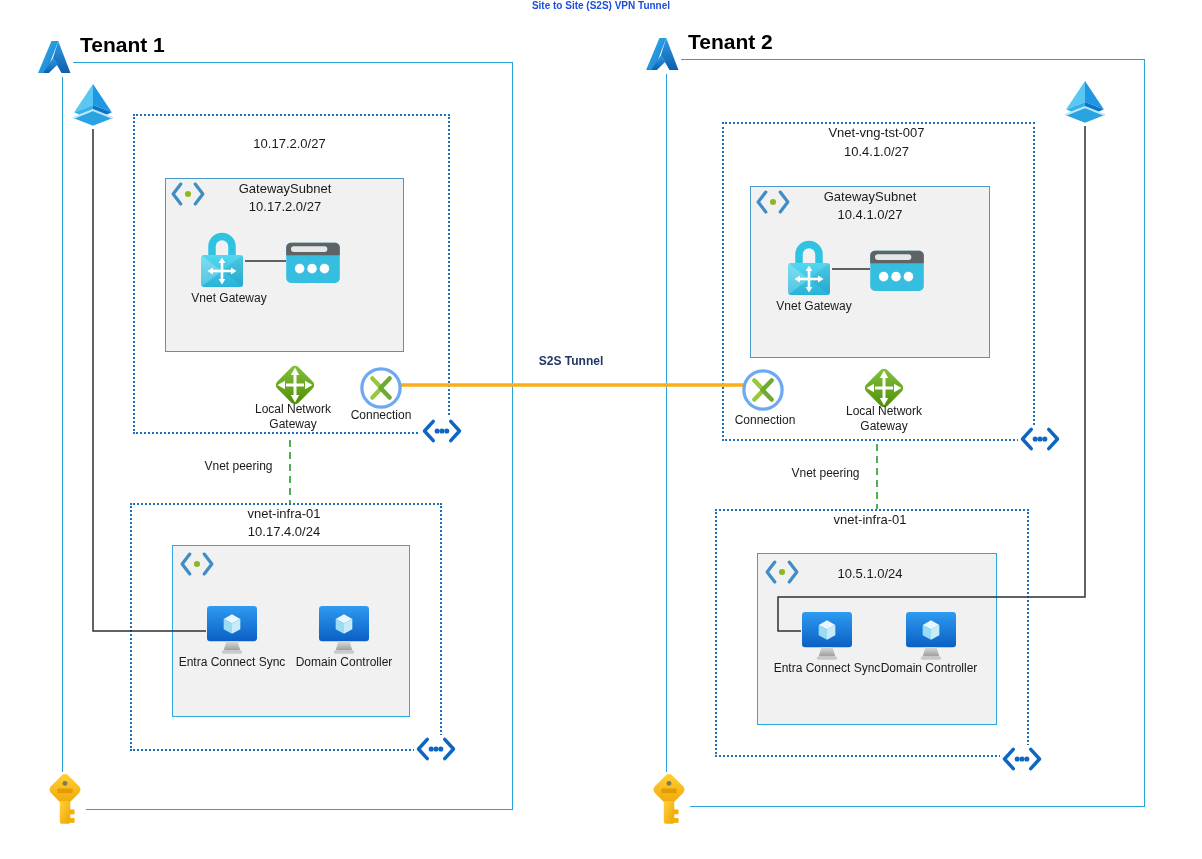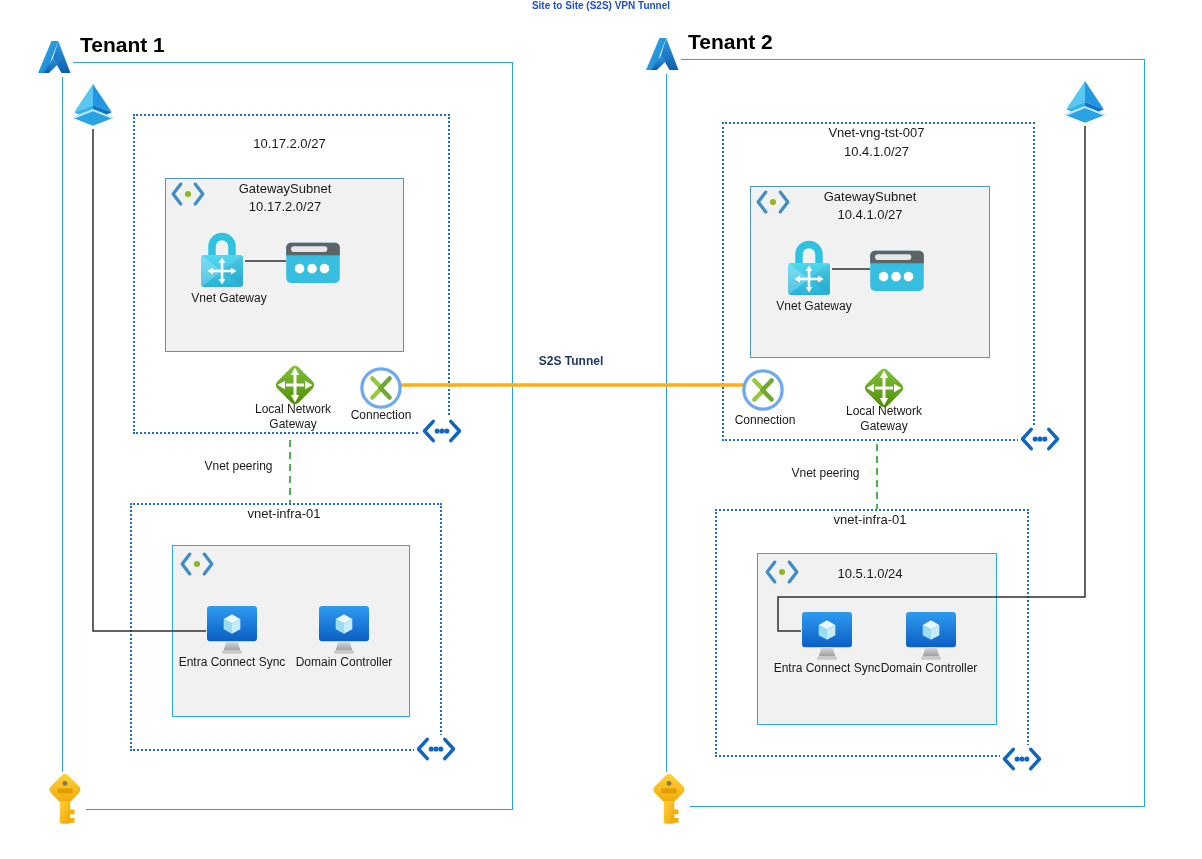--- a/index.html
+++ b/index.html
@@ -266,20 +266,21 @@
 
   <span class="icon white-pad layer-top" style="left:420px;top:417px;padding:1px;">
     <svg width="42" height="26">
         <use href="#sym-vnet"></use>
       </svg>
   </span>
 
   <div class="lbl sm layer-top" style="left:196px;top:459px;width:85px;">Vnet peering</div>
 
   <div class="lbl layer-top" style="left:130px;top:506px;width:308px;">vnet-infra-01</div>
+  <div class="lbl layer-top" style="left:130px;top:524px;width:308px;">10.17.4.0/24</div>
 
   <span class="icon layer-top" style="left:179px;top:551px;">
     <svg width="36" height="26">
         <use href="#sym-subnet"></use>
       </svg>
   </span>
 
   <span class="icon layer-top" style="left:206px;top:606px;">
     <svg width="52" height="50">
         <use href="#sym-vm"></use>

